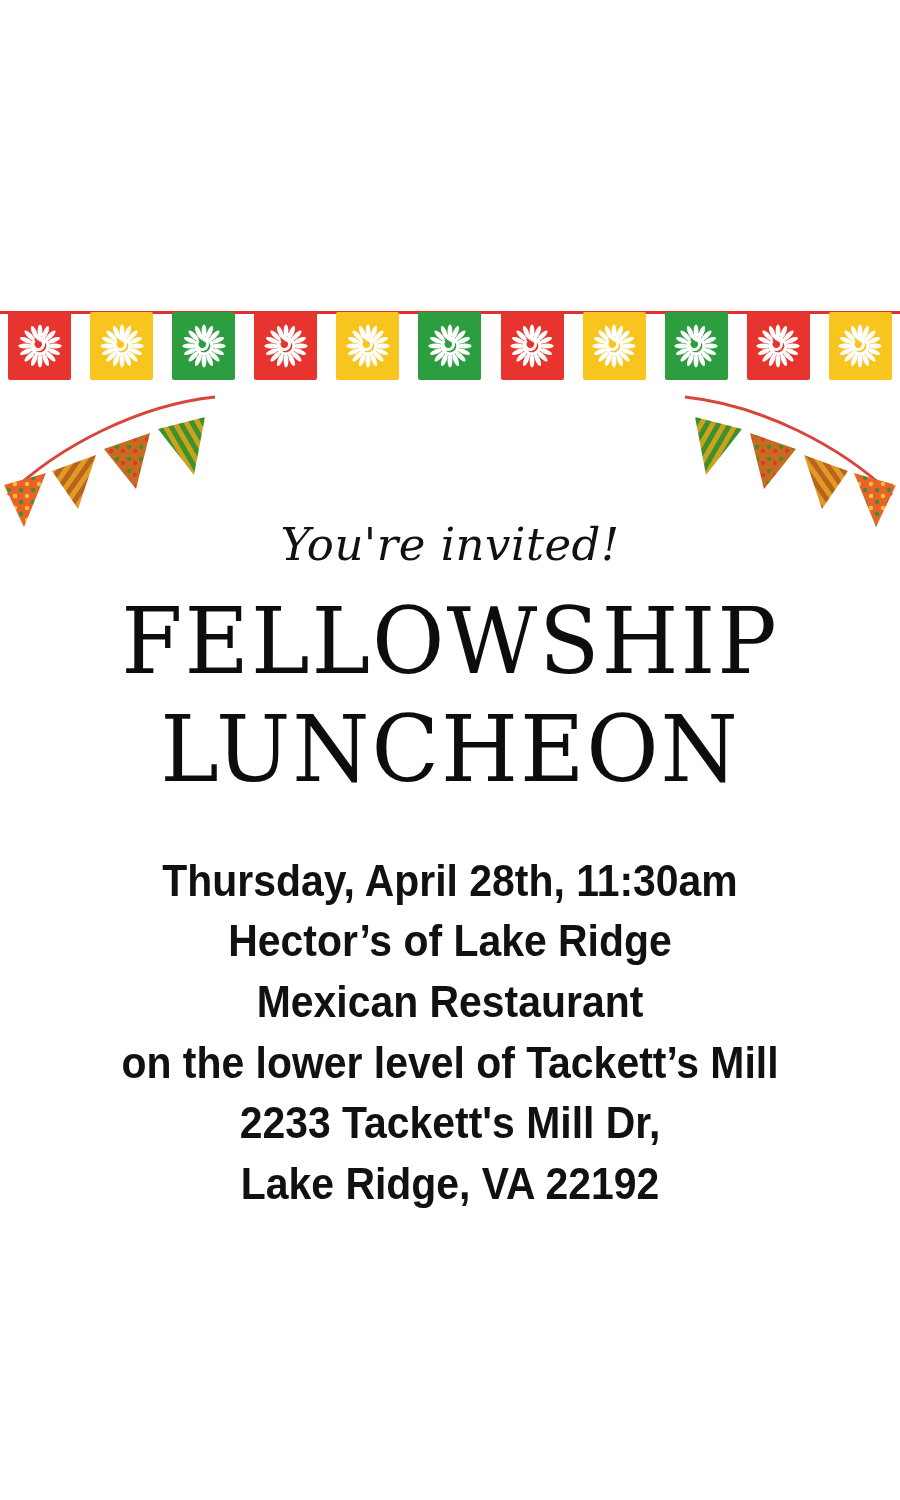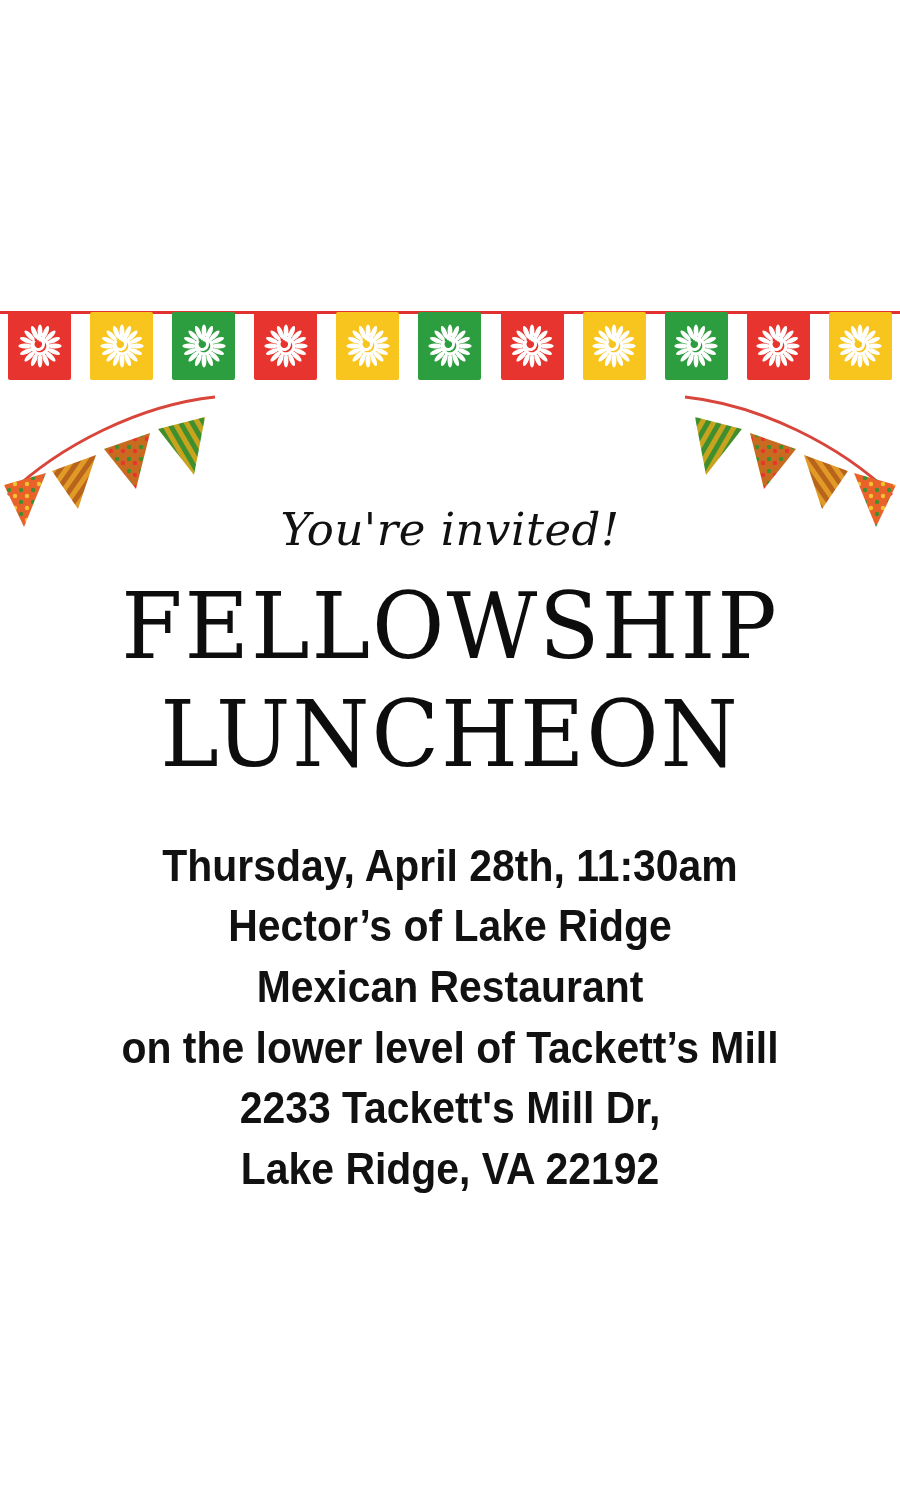--- a/index.html
+++ b/index.html
@@ -90,21 +90,21 @@
     width: 900px;
     text-align: center;
   }
   .invite-script {
     font-family: "DejaVu Serif", serif;
     font-style: italic;
     font-size: 45px;
     color: #111111;
     letter-spacing: 0.5px;
     line-height: 1.1;
-    margin: 0;
+    margin: 15px;
   }
   .title {
     font-family: "DejaVu Serif", serif;
     font-weight: 400;
     font-size: 92px;
     letter-spacing: 2px;
     color: #0d0d0d;
     line-height: 1.18;
     margin: 18px 0 0 0;
     transform: scaleX(0.96);

